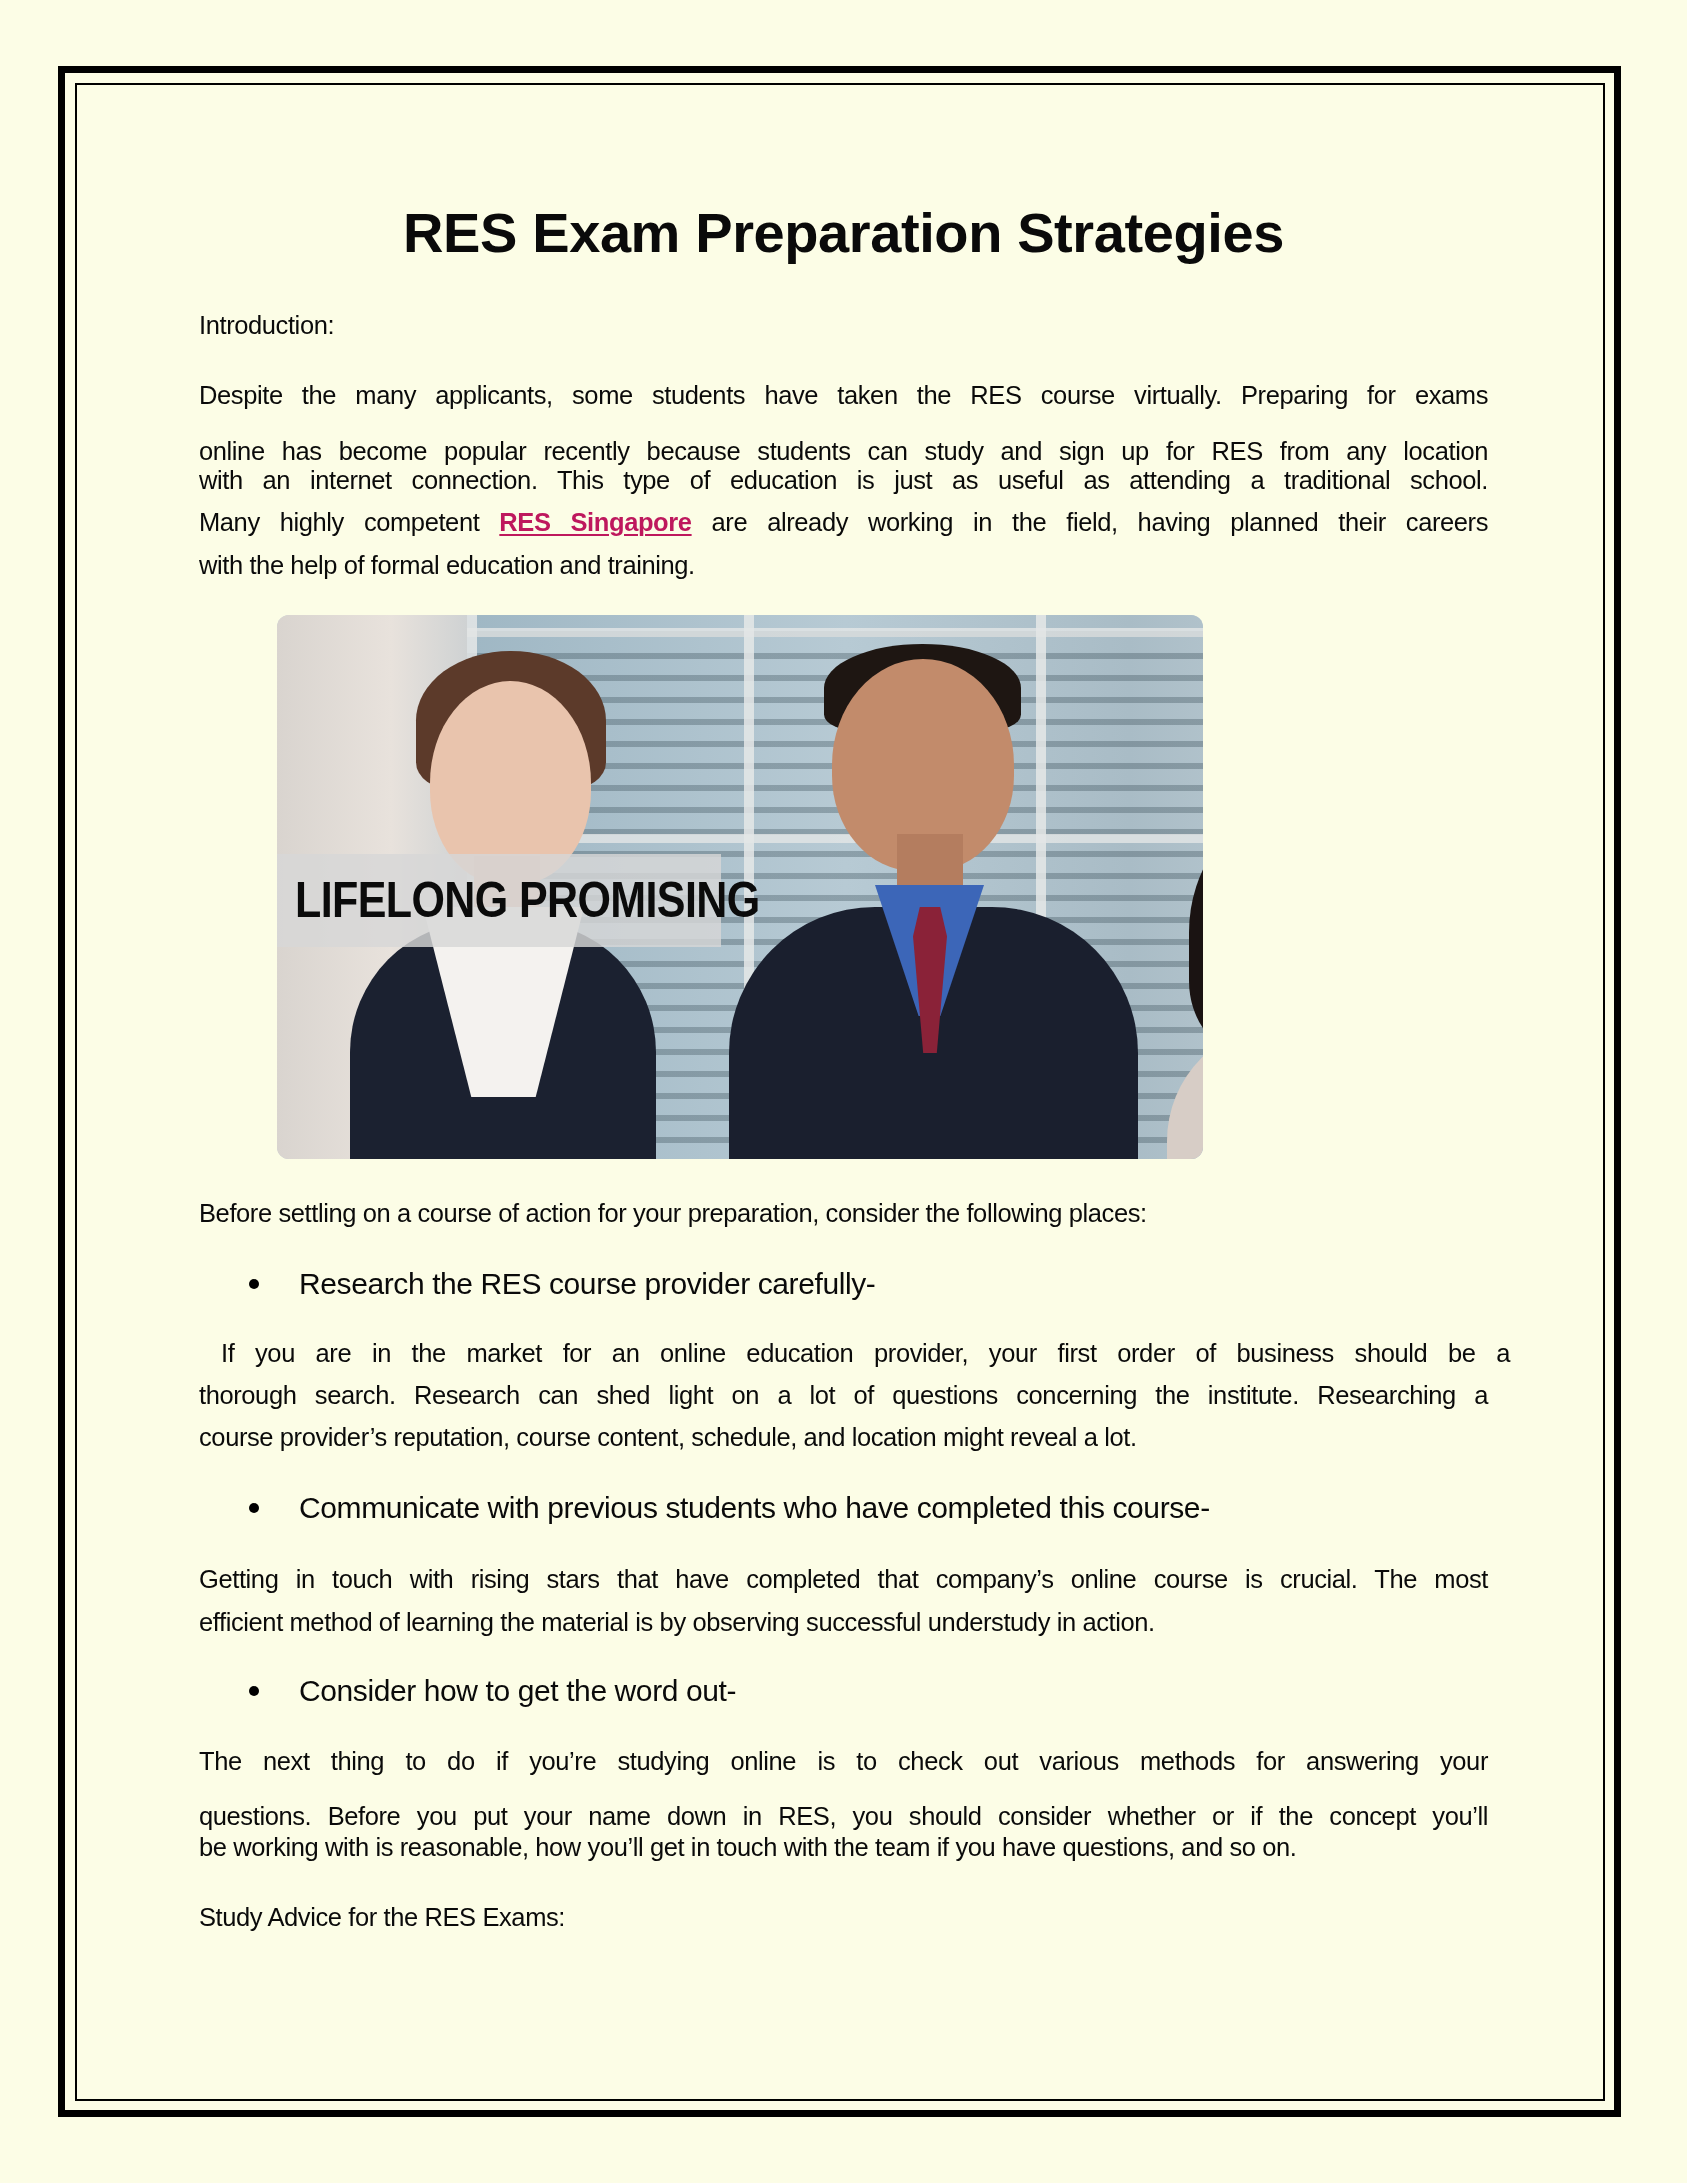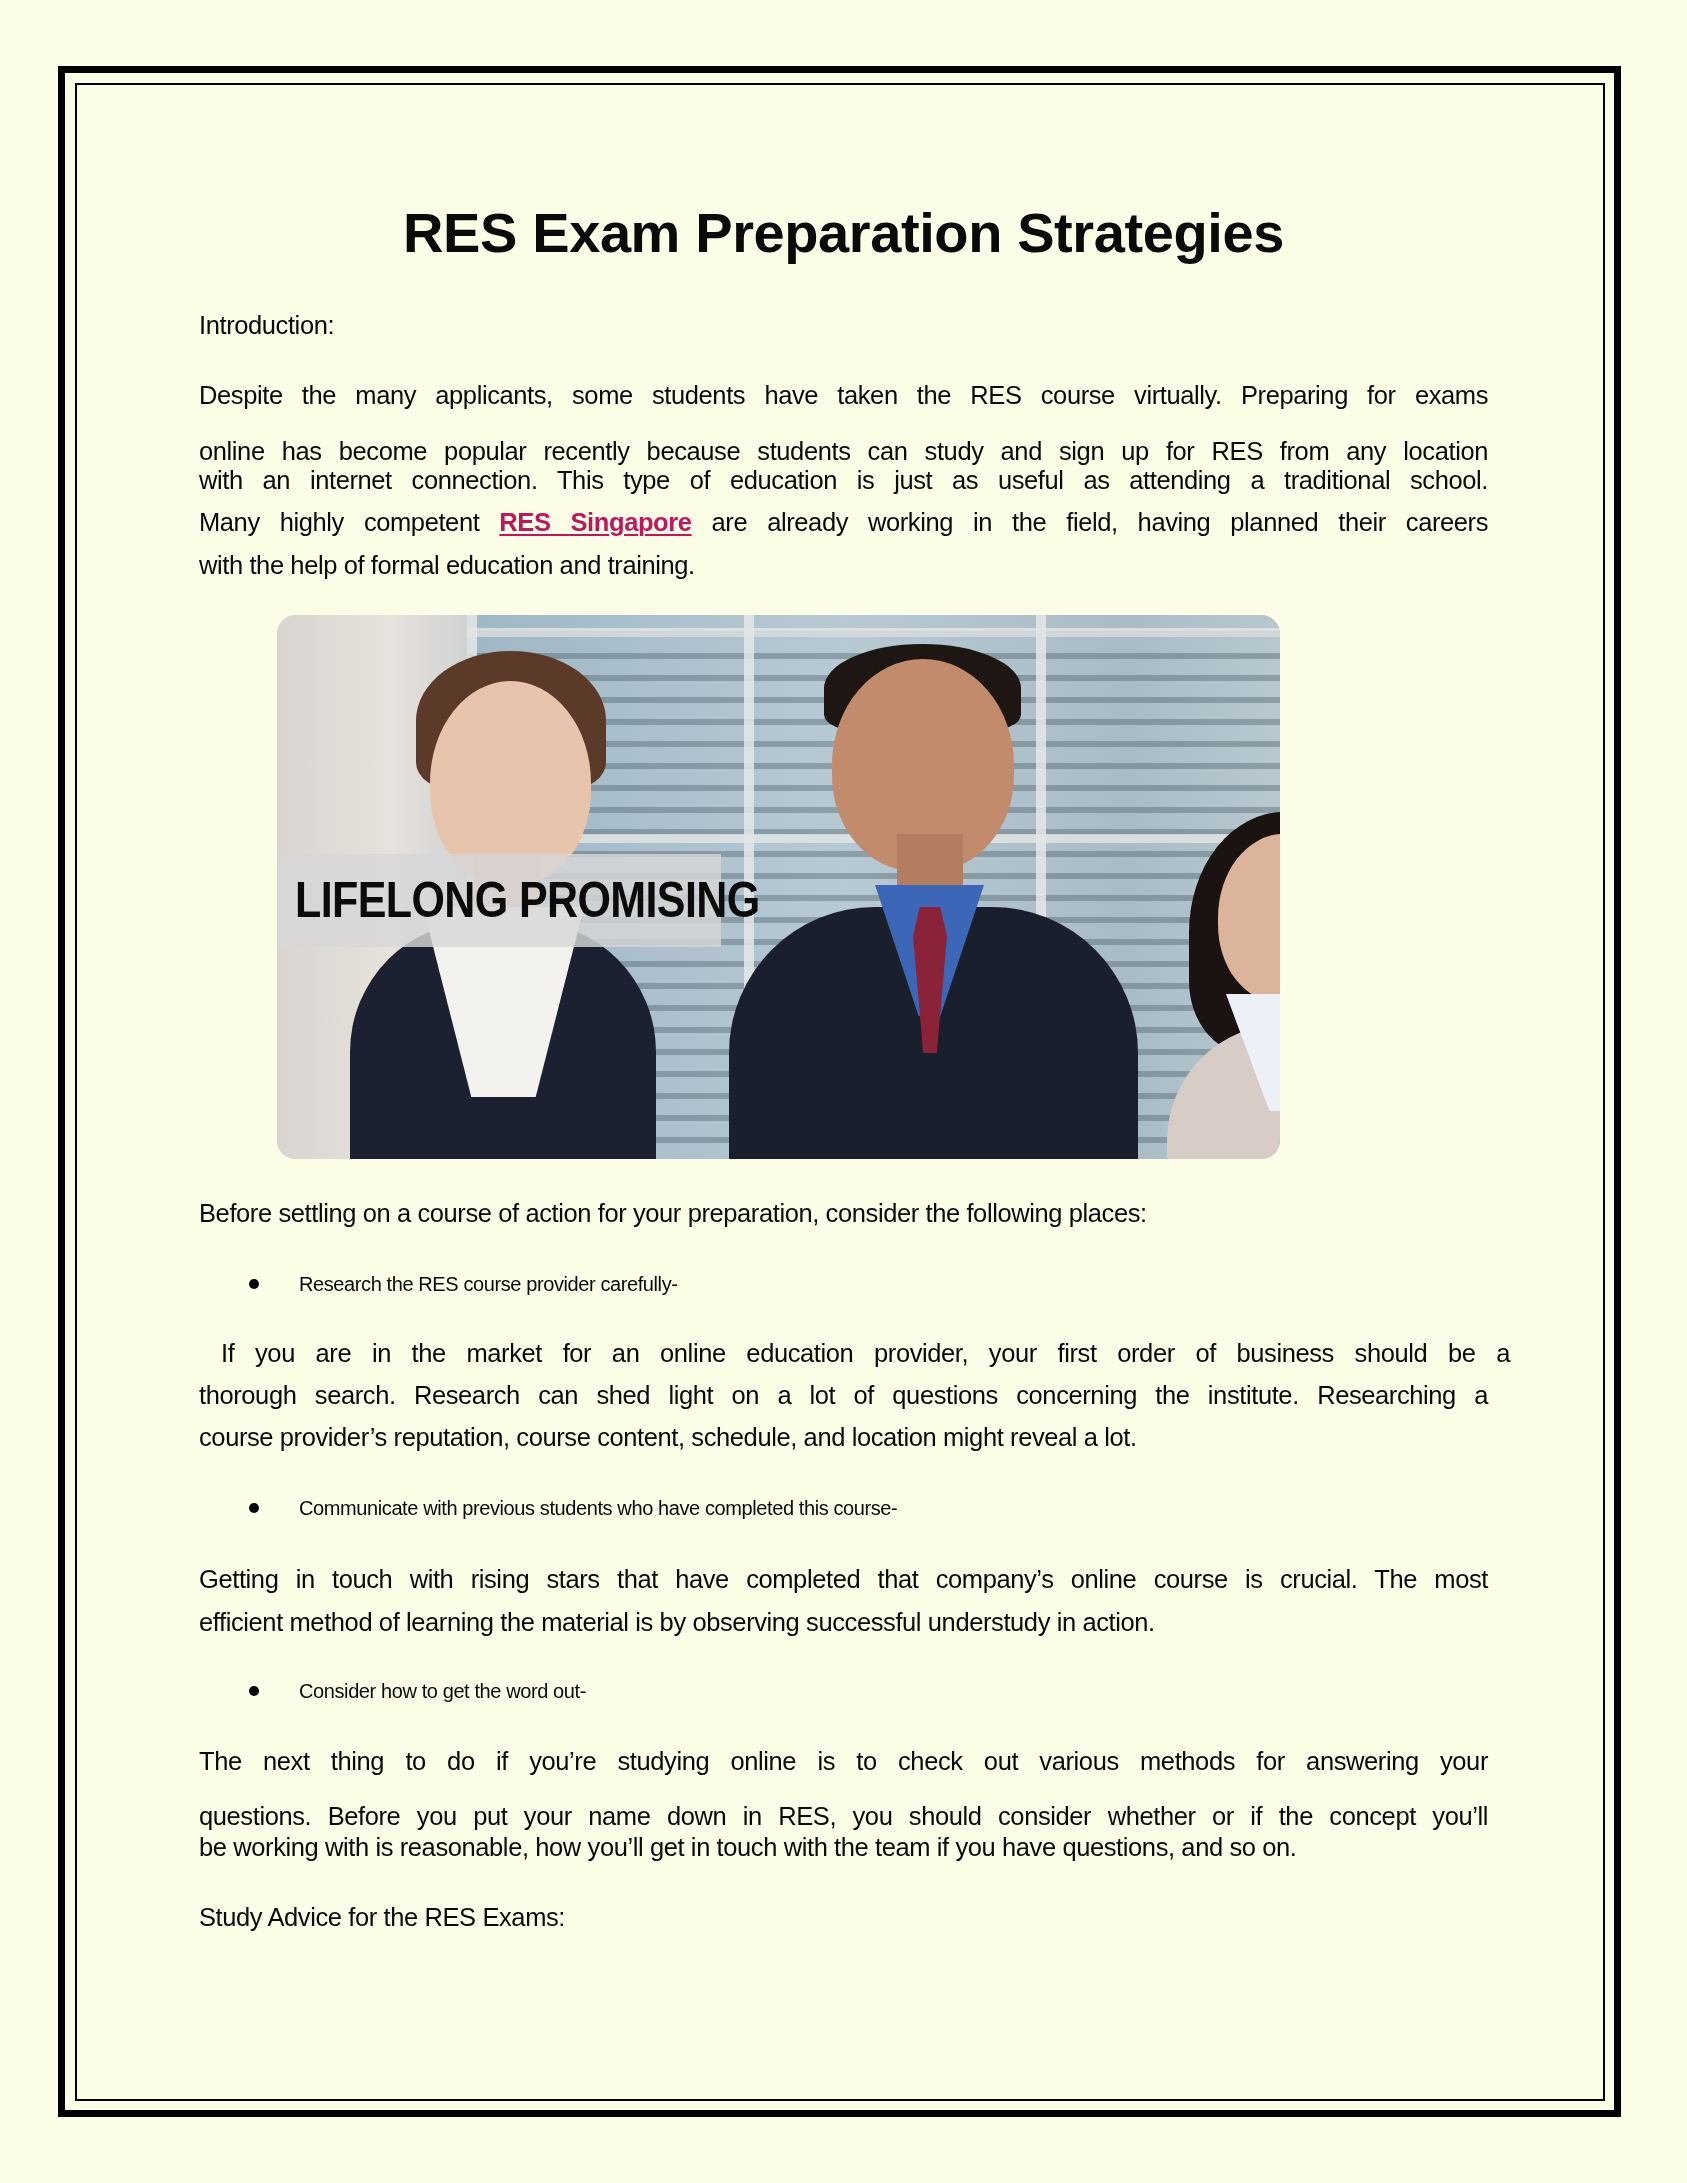--- a/index.html
+++ b/index.html
@@ -31,28 +31,28 @@
     letter-spacing: -0.4px;
   }
   .line.just {
     text-align: justify; text-align-last: justify; white-space: normal;
   }
   .link {
     color: #be185d; font-weight: bold; text-decoration: underline;
     text-decoration-thickness: 2.2px; text-underline-offset: 2.9px;
   }
   .bullet-row { position: absolute; left: 199px; width: 1289px; height: 32px;
-    font-size: 20px; line-height: 32px; letter-spacing: -0.4px; }
+    font-size: 30px; line-height: 32px; letter-spacing: -0.4px; }
   .bullet-dot { position: absolute; left: 50px; top: 11px; width: 10.2px; height: 10.2px;
     border-radius: 50%; background: #000; }
   .bullet-text { position: absolute; left: 100px; top: 0; white-space: nowrap; }
 
   .hero {
-    position: absolute; left: 277px; top: 615px; width: 1003px; height: 544px;
-    border-radius: 19px; overflow: hidden;
+    position: absolute; left: 277px; top: 615px; width: 926px; height: 544px;
+    border-radius: 12px; overflow: hidden;
     background:
       linear-gradient(180deg, #c9d3d8 0%, #b9c7cf 30%, #aebfc6 60%, #c2cbd0 100%);
   }
   .bg-building-left { position: absolute; left: 0; top: 0; width: 190px; height: 544px;
     background: linear-gradient(90deg, #d9d4cf 0%, #e8e2dc 60%, #cfd2d3 100%); }
   .bg-glass { position: absolute; left: 190px; top: 0; width: 947px; height: 544px;
     background:
       repeating-linear-gradient(180deg, rgba(255,255,255,0.0) 0px, rgba(255,255,255,0.0) 16px, rgba(60,80,90,0.35) 16px, rgba(60,80,90,0.35) 22px),
       linear-gradient(90deg, #9fb7c4 0%, #b7cad4 40%, #a9bcc6 70%, #c5d2d8 100%); }
   .glass-frame { position: absolute; top: 0; width: 10.2px; height: 544px; background: #e5e8e8; opacity: 0.85; }

